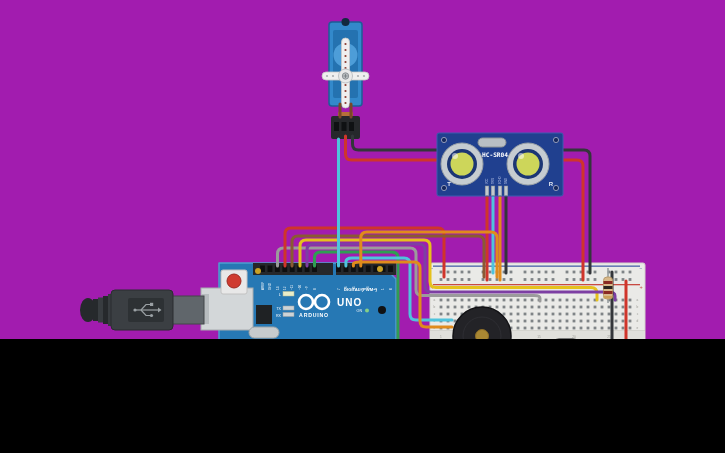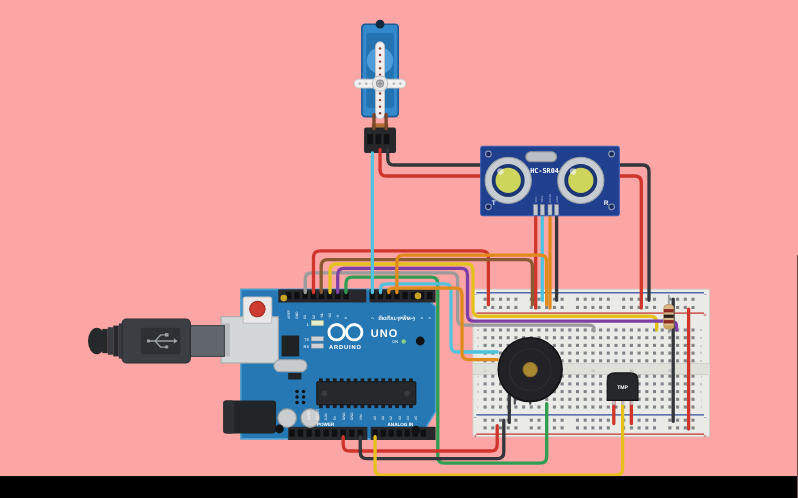--- a/index.html
+++ b/index.html
@@ -1,16 +1,16 @@
 <!DOCTYPE html>
 <html><head>
 <meta charset="utf-8">
 <style>
   html,body{margin:0;padding:0;background:#000;}
-  #stage{width:725px;height:433px;position:relative;background:#fca5a5;overflow:hidden;}
+  #stage{width:725px;height:339px;position:relative;background:#a21caf;overflow:hidden;}
   svg text{font-family:"Liberation Sans",sans-serif;}
   .mono{font-family:"DejaVu Sans Mono",monospace;}
 </style>
 </head>
 <body>
 
 <div id="stage">
 <svg id="scene" width="725" height="453" viewBox="0 0 725 453" xmlns="http://www.w3.org/2000/svg">
 
   <g>

